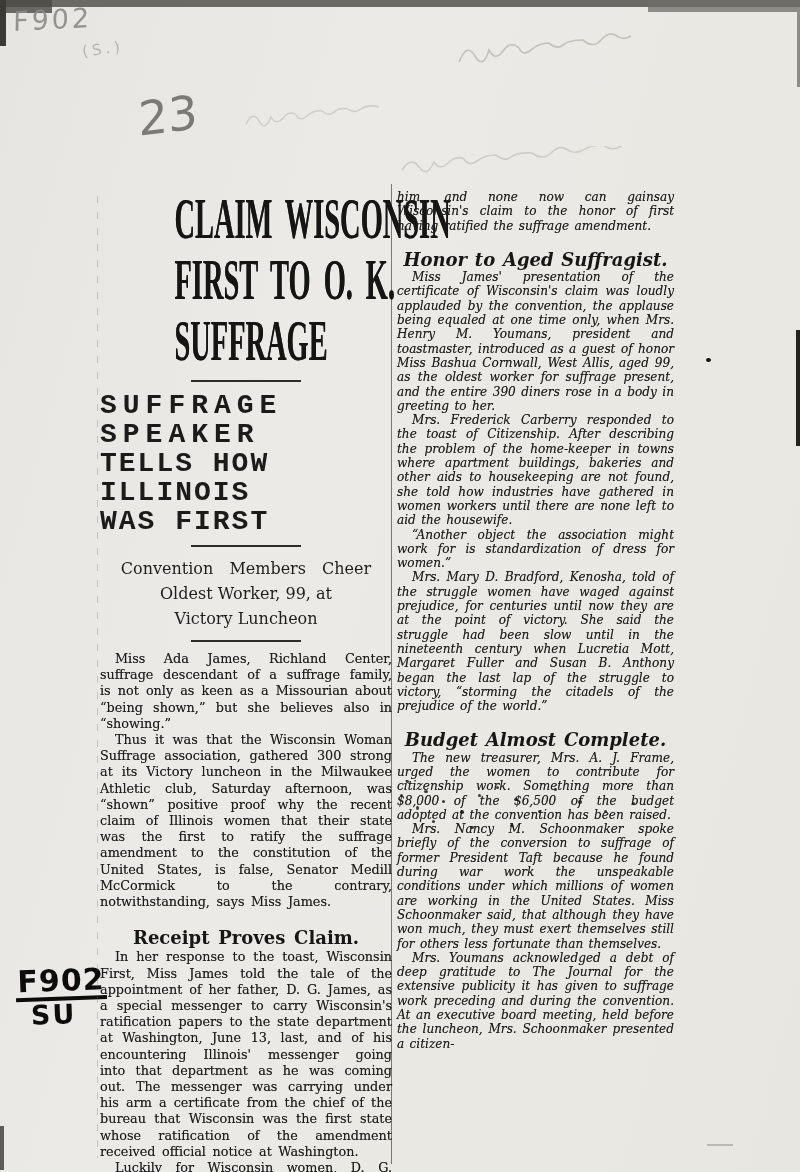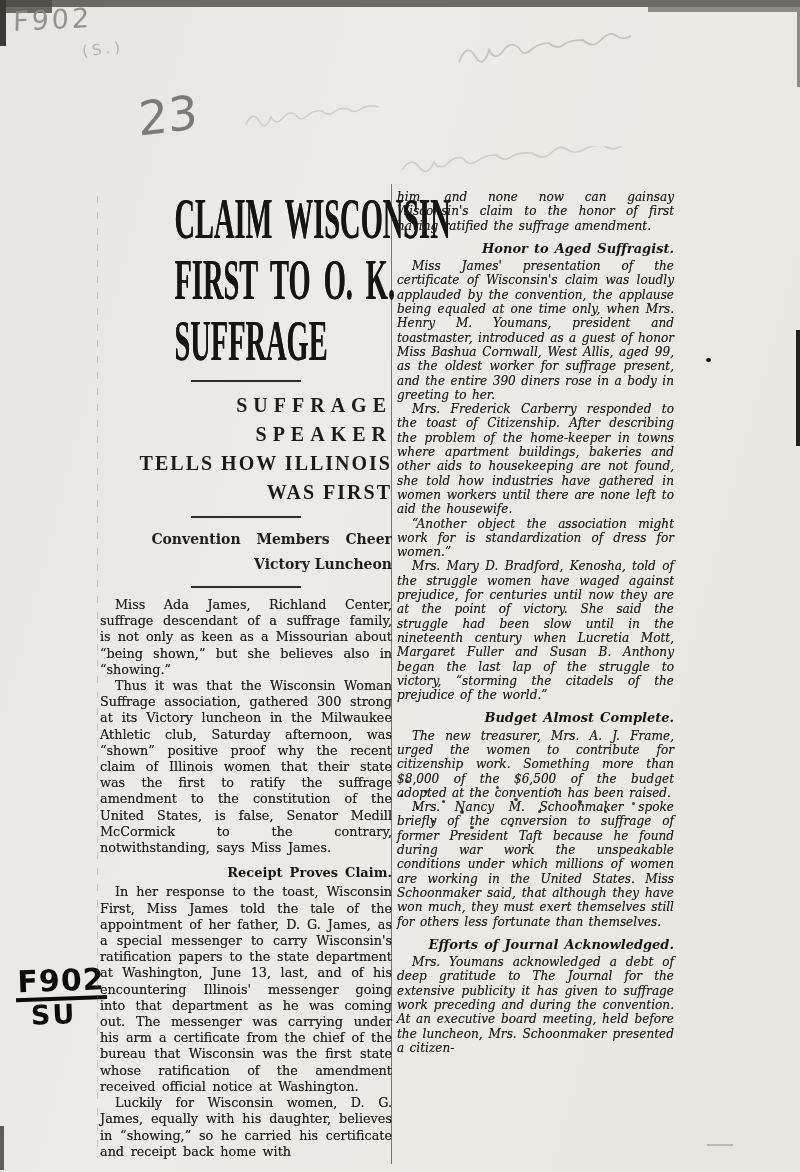--- a/index.html
+++ b/index.html
@@ -43,33 +43,33 @@
   .col-right{position:absolute;left:397px;top:190px;width:277px;font-style:italic;}
   .divider{position:absolute;left:391px;top:184px;width:1px;height:980px;background:rgba(45,44,40,.6);}
   .left-rule{position:absolute;left:97px;top:196px;width:1px;height:962px;opacity:.3;
              background:repeating-linear-gradient(180deg,#6b6a66 0 7px,transparent 7px 16px);}
 
   
   .headline-line{white-space:nowrap;text-align:center;font-family:"Liberation Serif","DejaVu Serif",serif;
                  font-weight:bold;font-size:58px;line-height:61px;transform:scaleX(.49);transform-origin:50% 50%;
                  word-spacing:12px;color:#151513;text-shadow:0 0 .6px rgba(20,20,20,.8);}
   .rule-sm{border:none;border-top:2px solid #2d2c29;width:110px;margin:9px auto 9px auto;}
-  .subhead-line{text-align:right;font-family:Liberation Serif, serif;font-weight:bold;
-                font-size:20px;line-height:29px;letter-spacing:2px;color:#1b1b19;}
+  .subhead-line{text-align:left;font-family:Liberation Mono, monospace;font-weight:bold;
+                font-size:28px;line-height:29px;letter-spacing:2px;color:#1b1b19;}
   .subhead-line.spread{letter-spacing:6px;}
-  .deck-line{text-align:right;font-family:"DejaVu Serif",serif;font-weight:bold;font-size:14px;line-height:25px;color:#1e1e1c;}
+  .deck-line{text-align:center;font-family:"DejaVu Serif",serif;font-weight:normal;font-size:16px;line-height:25px;color:#1e1e1c;}
   .deck-line.spread{word-spacing:11px;}
 
   
   .body-copy{text-align:justify;}
   .col-left .body-copy{font-size:12.8px;line-height:16.2px;word-spacing:2.5px;}
   .col-right .body-copy{font-size:12.1px;line-height:14.3px;word-spacing:1.5px;}
   .body-para{margin:0;text-indent:15px;color:#1d1d1b;text-shadow:0 0 .4px rgba(25,25,25,.55);}
   .body-para.noindent{text-indent:0;}
-  .col-subhead{margin:9px 0 3px 0;text-align:right;font-size:13px;font-weight:bold;
+  .col-subhead{margin:20px 0 3px 0;text-align:center;font-size:18px;font-weight:bold;
                font-family:"DejaVu Serif",serif;color:#161614;text-indent:0;}
 
   
   .speckles{position:absolute;left:398px;top:772px;width:260px;height:62px;pointer-events:none;}
   .speckles i{position:absolute;background:#1a1a18;border-radius:50%;opacity:.85;}
   .speckles i:nth-child(1){left:8px;top:8px;width:3px;height:3px;}
   .speckles i:nth-child(2){left:26px;top:18px;width:4px;height:3px;}
   .speckles i:nth-child(3){left:44px;top:28px;width:3px;height:3px;}
   .speckles i:nth-child(4){left:18px;top:34px;width:3px;height:4px;}
   .speckles i:nth-child(5){left:62px;top:38px;width:4px;height:4px;}
@@ -137,20 +137,21 @@
     </div>
     <hr class="rule-sm">
     <div>
       <div class="subhead-line spread">SUFFRAGE SPEAKER</div>
       <div class="subhead-line">TELLS HOW ILLINOIS</div>
       <div class="subhead-line">WAS FIRST</div>
     </div>
     <hr class="rule-sm">
     <div>
       <div class="deck-line spread">Convention Members Cheer</div>
+      <div class="deck-line">Oldest Worker, 99, at</div>
       <div class="deck-line">Victory Luncheon</div>
     </div>
     <hr class="rule-sm">
     <div class="body-copy">
         <p class="body-para">Miss Ada James, Richland Center, suffrage descendant of a suffrage family, is not only as keen as a Missourian about “being shown,” but she believes also in “showing.”</p>
         <p class="body-para">Thus it was that the Wisconsin Woman Suffrage association, gathered 300 strong at its Victory luncheon in the Milwaukee Athletic club, Saturday afternoon, was “shown” positive proof why the recent claim of Illinois women that their state was the first to ratify the suffrage amendment to the constitution of the United States, is false, Senator Medill McCormick to the contrary, notwithstanding, says Miss James.</p>
         <h4 class="col-subhead">Receipt Proves Claim.</h4>
         <p class="body-para">In her response to the toast, Wisconsin First, Miss James told the tale of the appointment of her father, D. G. James, as a special messenger to carry Wisconsin's ratification papers to the state department at Washington, June 13, last, and of his encountering Illinois' messenger going into that department as he was coming out. The messenger was carrying under his arm a certificate from the chief of the bureau that Wisconsin was the first state whose ratification of the amendment received official notice at Washington.</p>
         <p class="body-para">Luckily for Wisconsin women, D. G. James, equally with his daughter, believes in “showing,” so he carried his certificate and receipt back home with</p>
       </div>
@@ -160,21 +161,20 @@
     <div class="body-copy">
         <p class="body-para noindent">him, and none now can gainsay Wisconsin's claim to the honor of first having ratified the suffrage amendment.</p>
         <h4 class="col-subhead">Honor to Aged Suffragist.</h4>
         <p class="body-para">Miss James' presentation of the certificate of Wisconsin's claim was loudly applauded by the convention, the applause being equaled at one time only, when Mrs. Henry M. Youmans, president and toastmaster, introduced as a guest of honor Miss Bashua Cornwall, West Allis, aged 99, as the oldest worker for suffrage present, and the entire 390 diners rose in a body in greeting to her.</p>
         <p class="body-para">Mrs. Frederick Carberry responded to the toast of Citizenship. After describing the problem of the home-keeper in towns where apartment buildings, bakeries and other aids to housekeeping are not found, she told how industries have gathered in women workers until there are none left to aid the housewife.</p>
         <p class="body-para">“Another object the association might work for is standardization of dress for women.”</p>
         <p class="body-para">Mrs. Mary D. Bradford, Kenosha, told of the struggle women have waged against prejudice, for centuries until now they are at the point of victory. She said the struggle had been slow until in the nineteenth century when Lucretia Mott, Margaret Fuller and Susan B. Anthony began the last lap of the struggle to victory, “storming the citadels of the prejudice of the world.”</p>
         <h4 class="col-subhead">Budget Almost Complete.</h4>
         <p class="body-para">The new treasurer, Mrs. A. J. Frame, urged the women to contribute for citizenship work. Something more than $8,000 of the $6,500 of the budget adopted at the convention has been raised.</p>
         <p class="body-para">Mrs. Nancy M. Schoonmaker spoke briefly of the conversion to suffrage of former President Taft because he found during war work the unspeakable conditions under which millions of women are working in the United States. Miss Schoonmaker said, that although they have won much, they must exert themselves still for others less fortunate than themselves.</p>
-        <h4 class="col-subhead">Efforts of Journal Acknowledged.</h4>
         <p class="body-para">Mrs. Youmans acknowledged a debt of deep gratitude to The Journal for the extensive publicity it has given to suffrage work preceding and during the convention. At an executive board meeting, held before the luncheon, Mrs. Schoonmaker presented a citizen-</p>
       </div>
   </div>
 
   <div class="speckles">
     <i></i>
       <i></i>
       <i></i>
       <i></i>
       <i></i>

